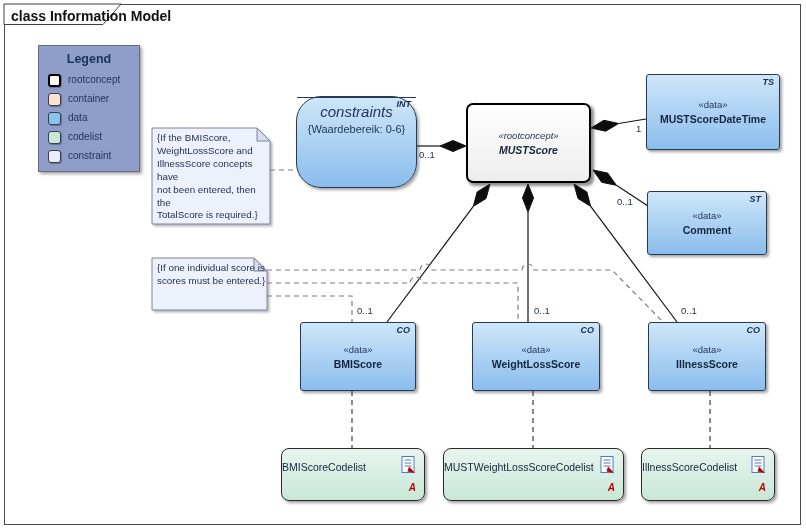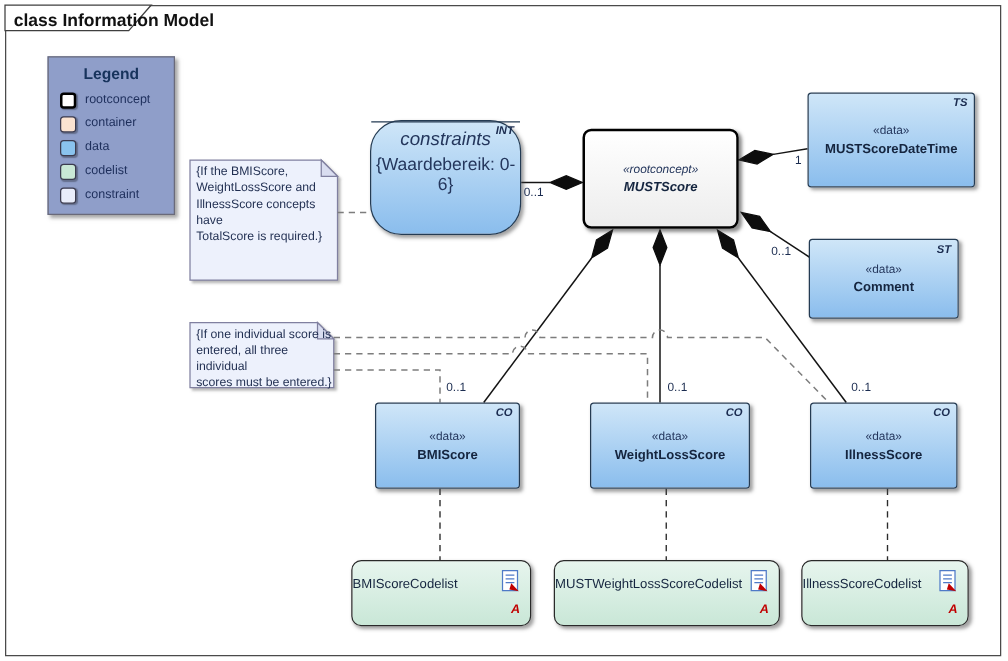--- a/index.html
+++ b/index.html
@@ -28,21 +28,21 @@
   .cls{position:absolute;box-sizing:border-box;z-index:2;box-shadow:2px 2px 3px rgba(70,70,70,.5);}
   .data-box{background:linear-gradient(to bottom,#cfe6f8 0%,#8abded 100%);border:1px solid #243b53;border-radius:3px;}
   .cls .center{display:flex;flex-direction:column;justify-content:center;align-items:center;height:100%;}
   .cls .tag{position:absolute;top:2px;right:5px;font-size:9px;font-style:italic;font-weight:bold;color:#1b2c50;}
   .stereo{font-size:9.5px;color:#24365c;margin-bottom:3px;}
   .cname{font-size:10.5px;font-weight:bold;color:#15253f;}
   .root-box{background:linear-gradient(to bottom,#ffffff 0%,#ededed 100%);border:2.6px solid #000;border-radius:7px;box-shadow:2.5px 2.5px 3px rgba(50,50,50,.55);}
   .top-sec{height:52px;display:flex;flex-direction:column;justify-content:center;align-items:center;padding-top:4px;box-sizing:border-box;}
   .compartment{border-top:1px solid #243b53;text-align:center;padding-top:5px;}
   .comp-title{font-size:15px;font-style:italic;color:#24365c;margin-bottom:3px;}
-  .comp-text{font-size:14px;color:#24365c;}
+  .comp-text{font-size:11px;color:#24365c;}
 
   
   .note-text{position:absolute;z-index:2;font-size:9.8px;line-height:12.9px;color:#1f2d50;padding:4px 0 0 5px;box-sizing:border-box;}
 
   
   .codelist{position:absolute;box-sizing:border-box;z-index:2;border:1px solid #2a2a2a;border-radius:8px;
     background:linear-gradient(to bottom,#e7f5ee 0%,#c9e7d7 100%);box-shadow:2px 2px 3px rgba(70,70,70,.5);}
   .cl-name{text-align:left;margin-top:12px;font-size:10.5px;font-weight:normal;color:#15253f;}
   .doc-icon{position:absolute;top:7px;right:7px;}
   .marker-a{position:absolute;right:8px;bottom:7px;font-size:10px;font-weight:bold;font-style:italic;color:#c00000;}
@@ -125,25 +125,25 @@
   <div class="lg-row">
     <span class="sw sw-constraint"></span>
     <span class="lg-label">constraint</span>
   </div>
 </div>
 
 <div class="note-text" style="left:152px;top:128px;width:118px;height:96px;">
   <div>{If the BMIScore,</div>
   <div>WeightLossScore and</div>
   <div>IllnessScore concepts have</div>
+  <div>not been entered, then the</div>
   <div>TotalScore is required.}</div>
 </div>
 <div class="note-text" style="left:152px;top:258px;width:115px;height:52px;">
   <div>{If one individual score is</div>
-  <div>entered, all three individual</div>
   <div>scores must be entered.}</div>
 </div>
 
 <div class="cls data-box" style="left:296px;top:96px;width:121px;height:92px;border-radius:25px;">
   <span class="tag">INT</span>
   <div class="compartment">
     <div class="comp-title">constraints</div>
     <div class="comp-text">{Waardebereik: 0-6}</div>
   </div>
 </div>

